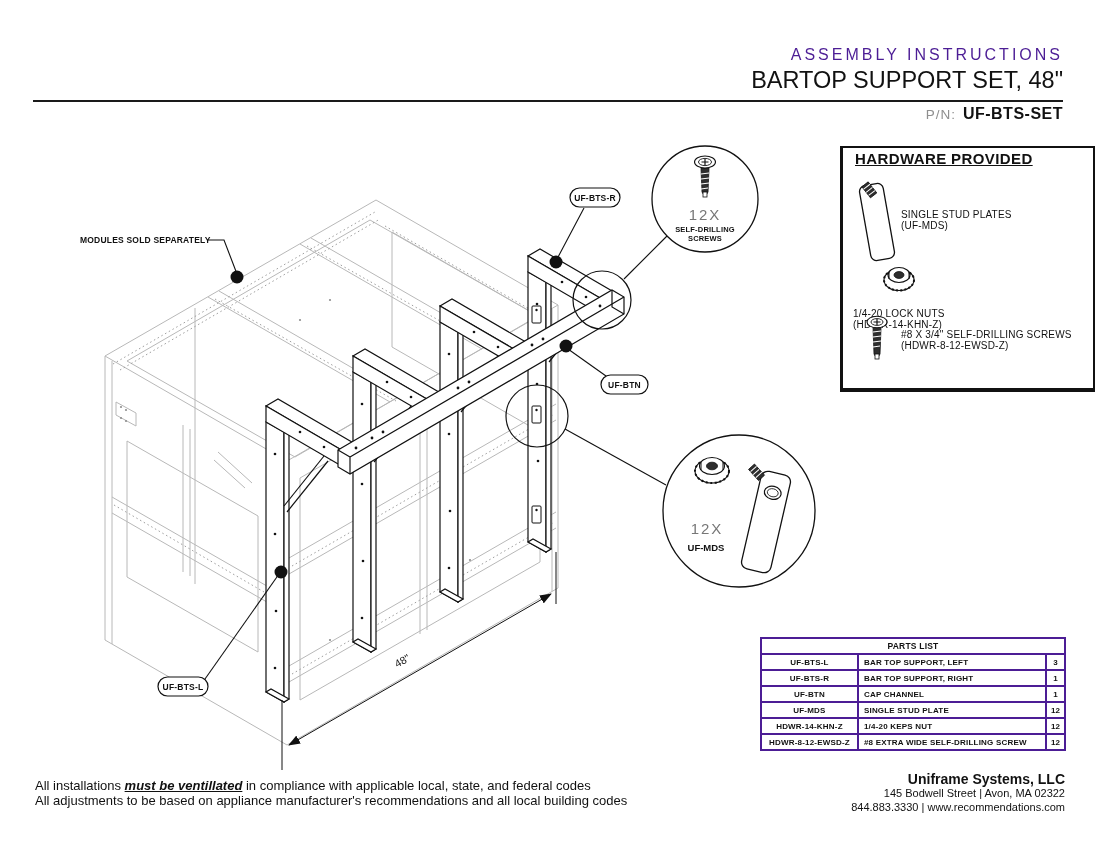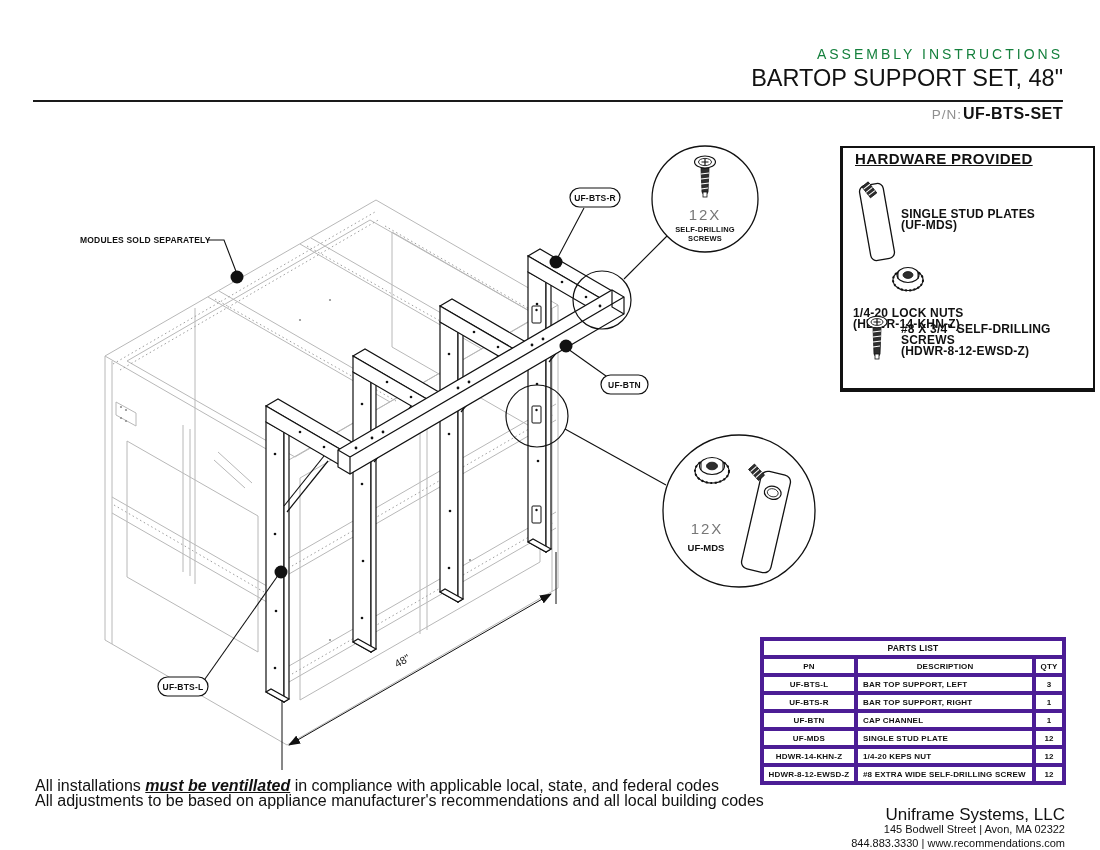--- a/index.html
+++ b/index.html
@@ -3,46 +3,46 @@
 <meta charset="utf-8">
 <style>
   html,body{margin:0;padding:0;background:#e8e8e8;}
   #page{position:relative;width:1100px;height:850px;background:#ffffff;
         font-family:"Liberation Sans",sans-serif;color:#111;overflow:hidden;}
   .abs{position:absolute;}
   
   #brand{left:33px;top:52px;font-size:30px;letter-spacing:.5px;color:#1a1a1a;}
   #head-rule{left:33px;top:100px;width:1030px;height:2px;background:#1a1a1a;}
   #head-right{right:37px;top:46px;text-align:right;}
-  #doc-type{font-size:14px;letter-spacing:3px;color:#15803d;}
+  #doc-type{font-size:16px;letter-spacing:3px;color:#4c1d95;}
   #doc-title{font-size:23.5px;margin-top:3px;color:#111;}
-  #pn-line{position:absolute;right:37px;top:105px;display:flex;align-items:baseline;gap:1px;}
+  #pn-line{position:absolute;right:37px;top:105px;display:flex;align-items:baseline;gap:7px;}
   #pn-label{font-size:13.5px;color:#8f8f8f;letter-spacing:1px;}
   #pn-value{font-size:16px;font-weight:bold;letter-spacing:.5px;}
   
   #hw-box{left:840px;top:146px;width:250px;height:240px;border:2px solid #111;
           border-left-width:3px;border-bottom-width:4px;}
   #hw-title{position:absolute;left:12px;top:2px;font-size:15px;font-weight:bold;
             letter-spacing:.4px;text-decoration:underline;}
   .hw-item{position:absolute;left:10px;display:flex;align-items:center;}
   .hw-icon{width:48px;flex:0 0 48px;display:flex;justify-content:center;}
-  .hw-text{font-size:12px;font-weight:bold;letter-spacing:.2px;line-height:11px;}
+  .hw-text{font-size:10px;font-weight:normal;letter-spacing:.2px;line-height:11px;}
   
   #parts{left:760px;top:637px;width:306px;border-collapse:collapse;
          font-size:8px;letter-spacing:.2px;}
-  #parts td,#parts th{border:4px solid #4c1d95;padding:0 3px;height:14px;
+  #parts td,#parts th{border:2px solid #4c1d95;padding:0 3px;height:14px;
          text-align:center;font-weight:bold;white-space:nowrap;}
   #parts .desc{text-align:left;padding-left:5px;}
   #parts{border:2px solid #111;}
   #parts .title-cell{font-size:8.5px;}
   
-  #notes{left:35px;top:778px;font-size:16px;line-height:15px;color:#111;}
+  #notes{left:35px;top:778px;font-size:13px;line-height:15px;color:#111;}
   #notes .emph{font-weight:bold;font-style:italic;text-decoration:underline;}
   #footer{right:35px;top:772px;text-align:right;font-size:11px;line-height:14px;}
-  #footer .co{font-size:17px;font-weight:normal;margin-top:36px;}
+  #footer .co{font-size:14px;font-weight:bold;}
   
   #dwg{left:0;top:0;}
   text{font-family:"Liberation Sans",sans-serif;}
   .lbl{font-size:8.5px;font-weight:bold;letter-spacing:.2px;fill:#111;}
   .qty{font-size:15px;fill:#777;letter-spacing:2px;}
   .csml{font-size:7.5px;font-weight:bold;fill:#111;letter-spacing:.2px;}
 </style>
 </head>
 <body>
 
@@ -297,25 +297,20 @@
       </div>
     </div>
   </div>
 
   <table id="parts" class="abs">
     <tbody>
         <tr>
           <td colspan="3" class="title-cell">PARTS LIST</td>
         </tr>
     <tr>
-      <th style="width:95px;">PN</th>
-      <th style="width:181px;">DESCRIPTION</th>
-      <th style="width:30px;">QTY</th>
-    </tr>
-    <tr>
       <td>UF-BTS-L</td>
       <td class="desc">BAR TOP SUPPORT, LEFT</td>
       <td>3</td>
         </tr>
     <tr>
       <td>UF-BTS-R</td>
       <td class="desc">BAR TOP SUPPORT, RIGHT</td>
       <td>1</td>
         </tr>
     <tr>

